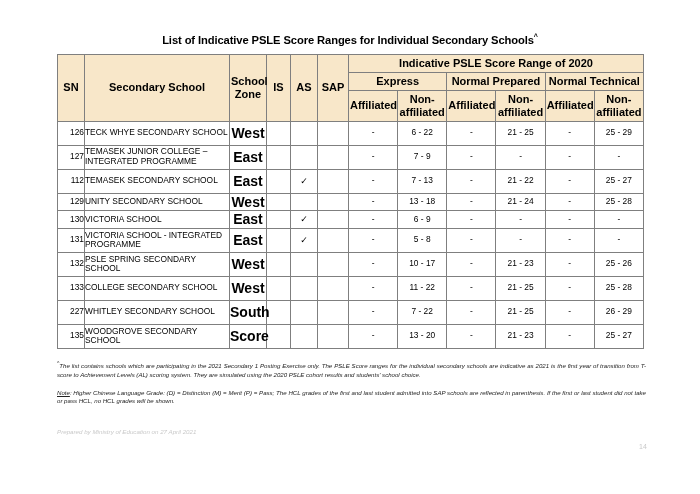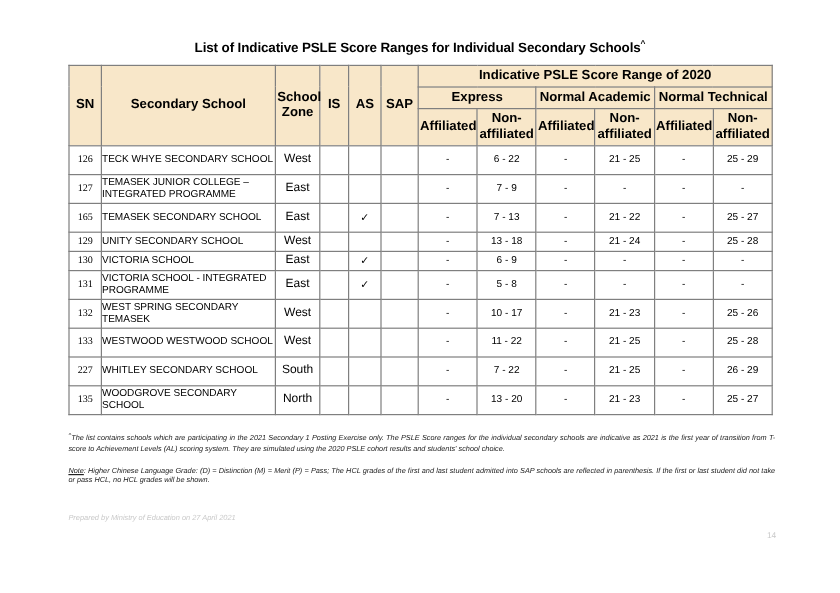--- a/index.html
+++ b/index.html
@@ -63,34 +63,34 @@
   }
   th.h-sn       { width: 24px; }
   th.h-school   { width: 142px; }
   th.h-zone     { width: 34px; }
   th.h-is       { width: 21px; }
   th.h-as       { width: 24px; }
   th.h-sap      { width: 28px; margin-top: 44px; }
   th.h-sub      { width: 52px; }
 
   td.c-sn {
-    text-align: center;
+    text-align: right;
     font-size: 8.4px;
     padding: 1px 0;
-    font-family: Liberation Serif, serif;
   }
   td.c-school {
     text-align: left;
     padding: 1px 0 1px 2px;
     font-size: 8.4px;
     margin-left: 40px;
   }
   td.c-zone {
     text-align: center;
-    font-size: 10px;
+    font-size: 14px;
+    font-weight: bold;
   }
   td.c-mark {
     text-align: center;
     font-size: 9px;
   }
   td.c-score {
     text-align: center;
     font-size: 8.4px;
     white-space: nowrap;
   }
@@ -151,21 +151,21 @@
         <th class="h-sn" rowspan="3">SN</th>
         <th class="h-school" rowspan="3">Secondary School</th>
         <th class="h-zone" rowspan="3">School Zone</th>
         <th class="h-is" rowspan="3">IS</th>
         <th class="h-as" rowspan="3">AS</th>
         <th class="h-sap" rowspan="3">SAP</th>
         <th colspan="6">Indicative PSLE Score Range of 2020</th>
       </tr>
       <tr>
         <th colspan="2">Express</th>
-        <th colspan="2">Normal Academic</th>
+        <th colspan="2">Normal Prepared</th>
         <th colspan="2">Normal Technical</th>
       </tr>
       <tr>
         <th class="h-sub">Affiliated</th>
         <th class="h-sub">Non-affiliated</th>
         <th class="h-sub">Affiliated</th>
         <th class="h-sub">Non-affiliated</th>
         <th class="h-sub">Affiliated</th>
         <th class="h-sub">Non-affiliated</th>
       </tr>
@@ -193,21 +193,21 @@
           <td class="c-mark"></td>
           <td class="c-mark"></td>
           <td class="c-score">-</td>
           <td class="c-score">7 - 9</td>
           <td class="c-score">-</td>
           <td class="c-score">-</td>
           <td class="c-score">-</td>
           <td class="c-score">-</td>
         </tr>
         <tr>
-          <td class="c-sn">165</td>
+          <td class="c-sn">112</td>
           <td class="c-school">TEMASEK SECONDARY SCHOOL</td>
           <td class="c-zone">East</td>
           <td class="c-mark"></td>
           <td class="c-mark">✓</td>
           <td class="c-mark"></td>
           <td class="c-score">-</td>
           <td class="c-score">7 - 13</td>
           <td class="c-score">-</td>
           <td class="c-score">21 - 22</td>
           <td class="c-score">-</td>
@@ -250,35 +250,35 @@
           <td class="c-mark"></td>
           <td class="c-score">-</td>
           <td class="c-score">5 - 8</td>
           <td class="c-score">-</td>
           <td class="c-score">-</td>
           <td class="c-score">-</td>
           <td class="c-score">-</td>
         </tr>
         <tr>
           <td class="c-sn">132</td>
-          <td class="c-school">WEST SPRING SECONDARY TEMASEK</td>
+          <td class="c-school">PSLE SPRING SECONDARY SCHOOL</td>
           <td class="c-zone">West</td>
           <td class="c-mark"></td>
           <td class="c-mark"></td>
           <td class="c-mark"></td>
           <td class="c-score">-</td>
           <td class="c-score">10 - 17</td>
           <td class="c-score">-</td>
           <td class="c-score">21 - 23</td>
           <td class="c-score">-</td>
           <td class="c-score">25 - 26</td>
         </tr>
         <tr>
           <td class="c-sn">133</td>
-          <td class="c-school">WESTWOOD WESTWOOD SCHOOL</td>
+          <td class="c-school">COLLEGE SECONDARY SCHOOL</td>
           <td class="c-zone">West</td>
           <td class="c-mark"></td>
           <td class="c-mark"></td>
           <td class="c-mark"></td>
           <td class="c-score">-</td>
           <td class="c-score">11 - 22</td>
           <td class="c-score">-</td>
           <td class="c-score">21 - 25</td>
           <td class="c-score">-</td>
           <td class="c-score">25 - 28</td>
@@ -293,21 +293,21 @@
           <td class="c-score">-</td>
           <td class="c-score">7 - 22</td>
           <td class="c-score">-</td>
           <td class="c-score">21 - 25</td>
           <td class="c-score">-</td>
           <td class="c-score">26 - 29</td>
         </tr>
         <tr>
           <td class="c-sn">135</td>
           <td class="c-school">WOODGROVE SECONDARY SCHOOL</td>
-          <td class="c-zone">North</td>
+          <td class="c-zone">Score</td>
           <td class="c-mark"></td>
           <td class="c-mark"></td>
           <td class="c-mark"></td>
           <td class="c-score">-</td>
           <td class="c-score">13 - 20</td>
           <td class="c-score">-</td>
           <td class="c-score">21 - 23</td>
           <td class="c-score">-</td>
           <td class="c-score">25 - 27</td>
         </tr>

